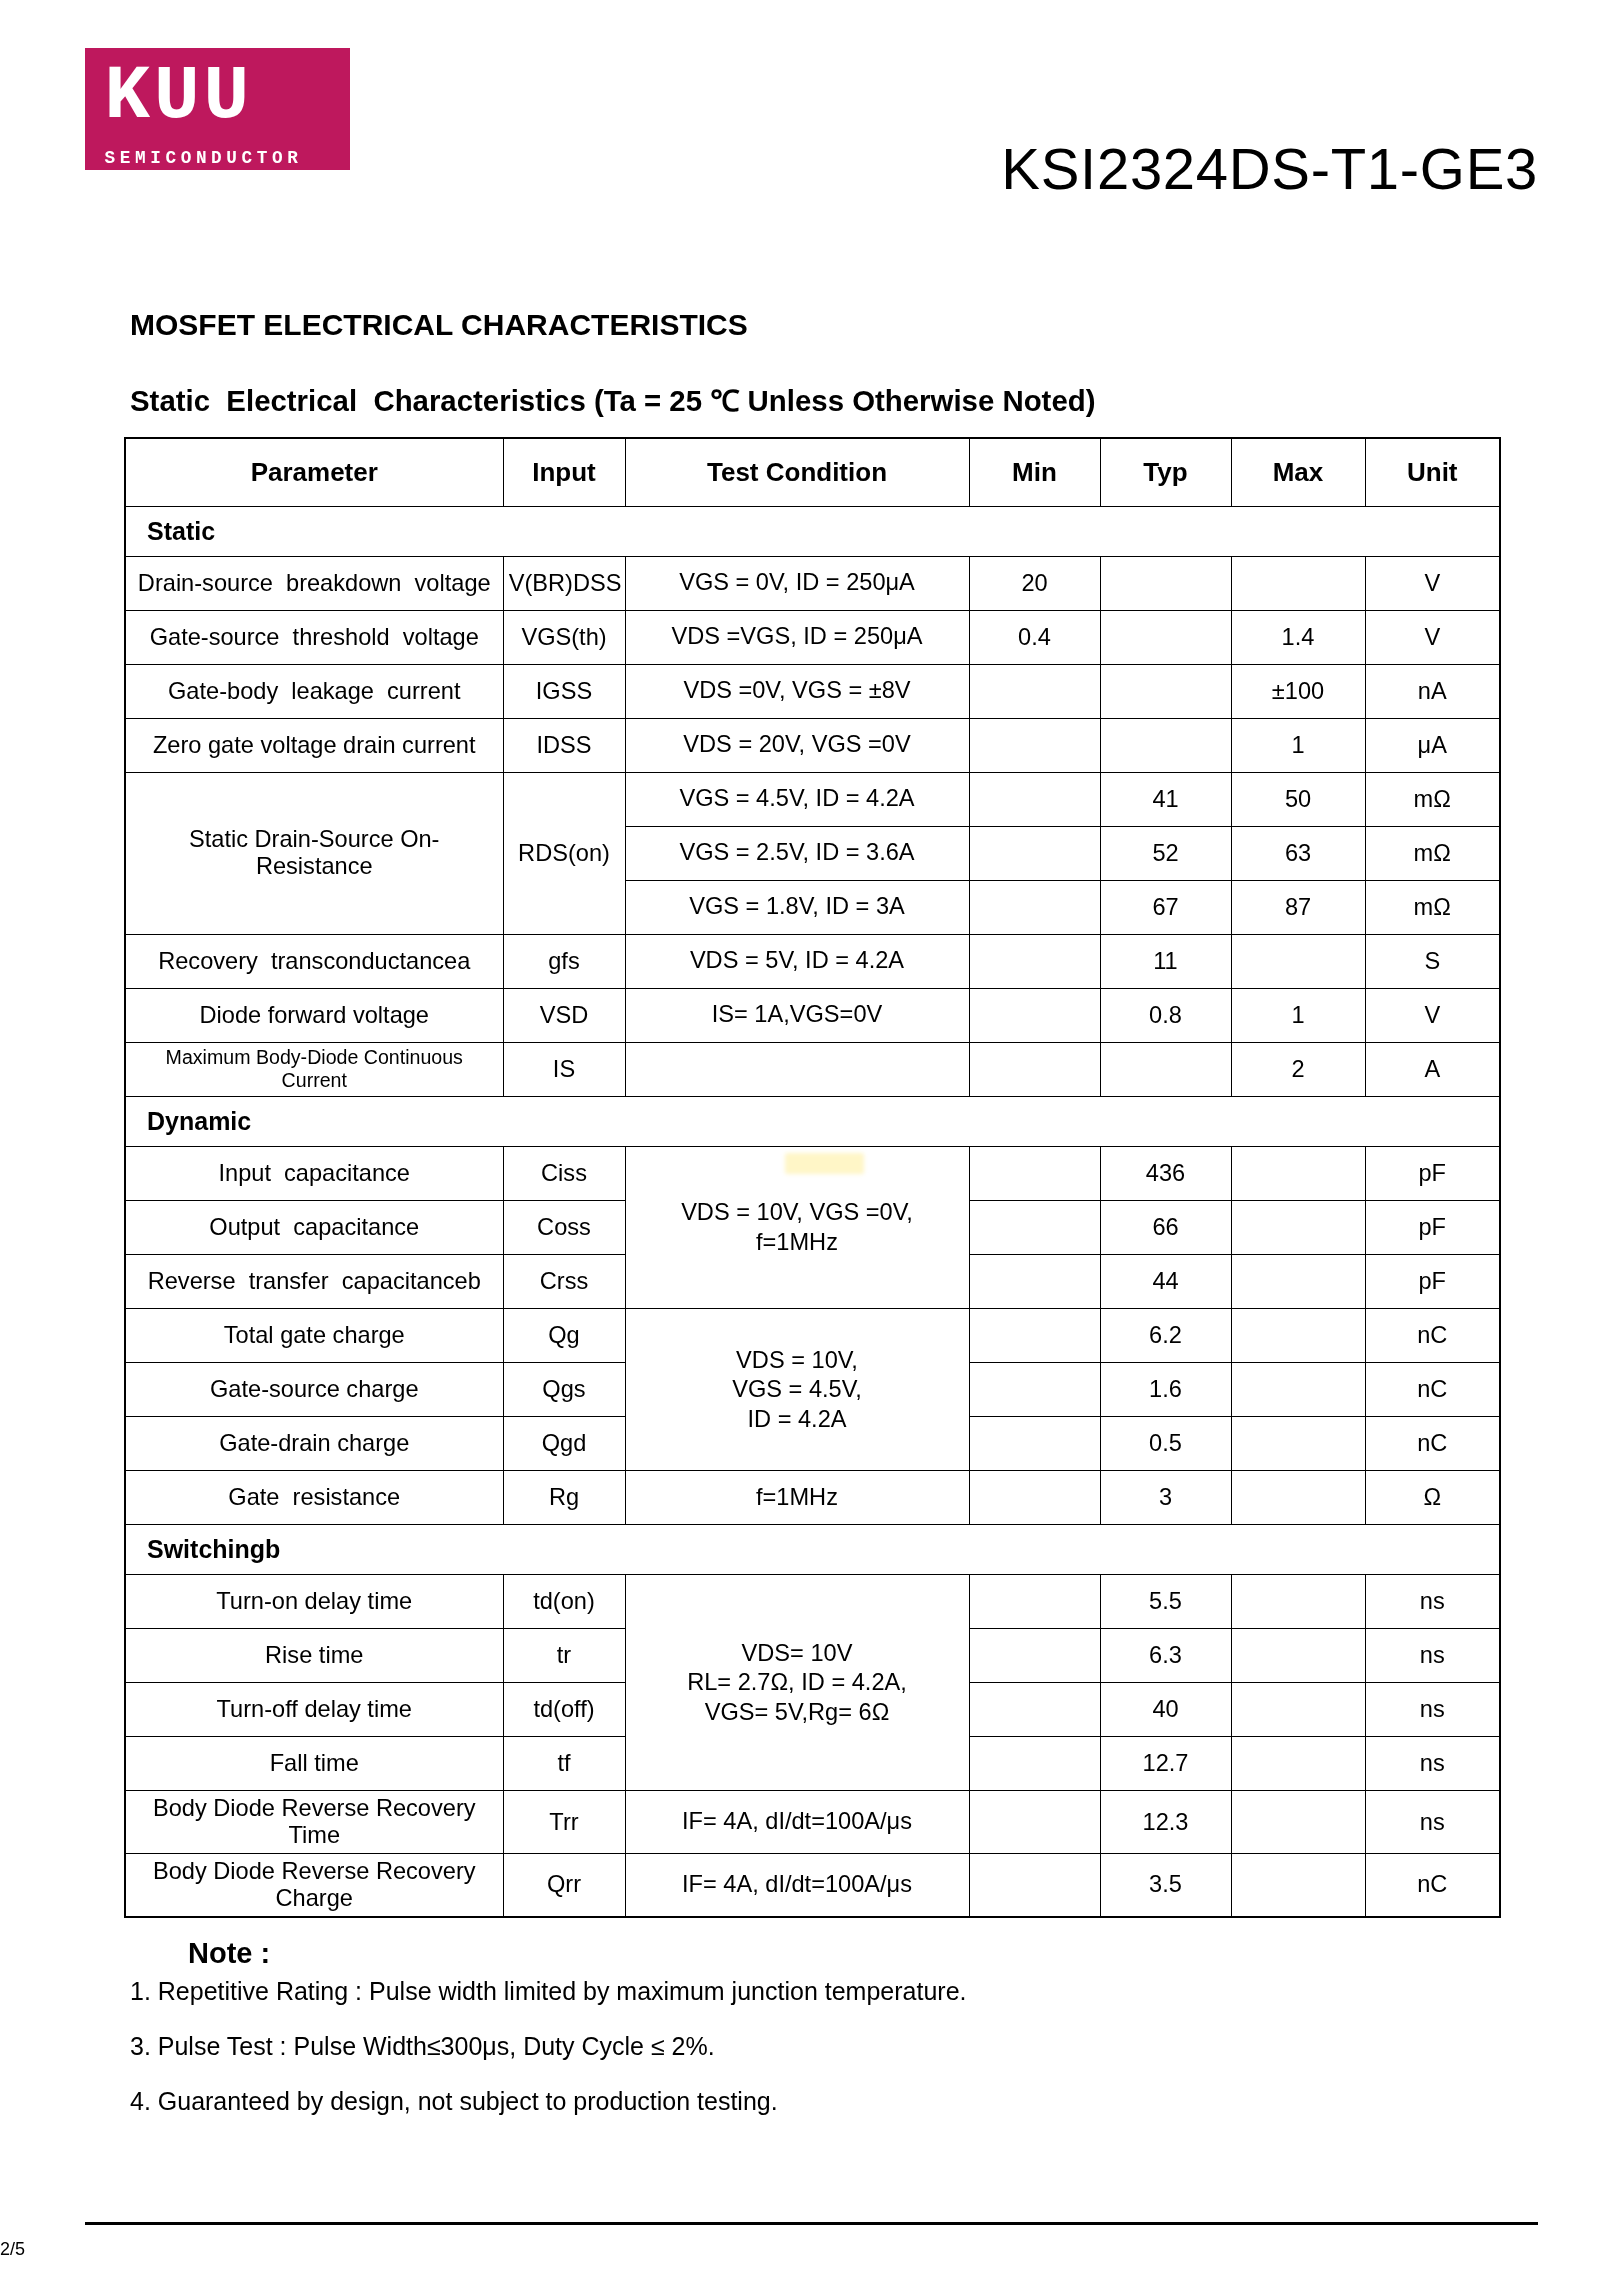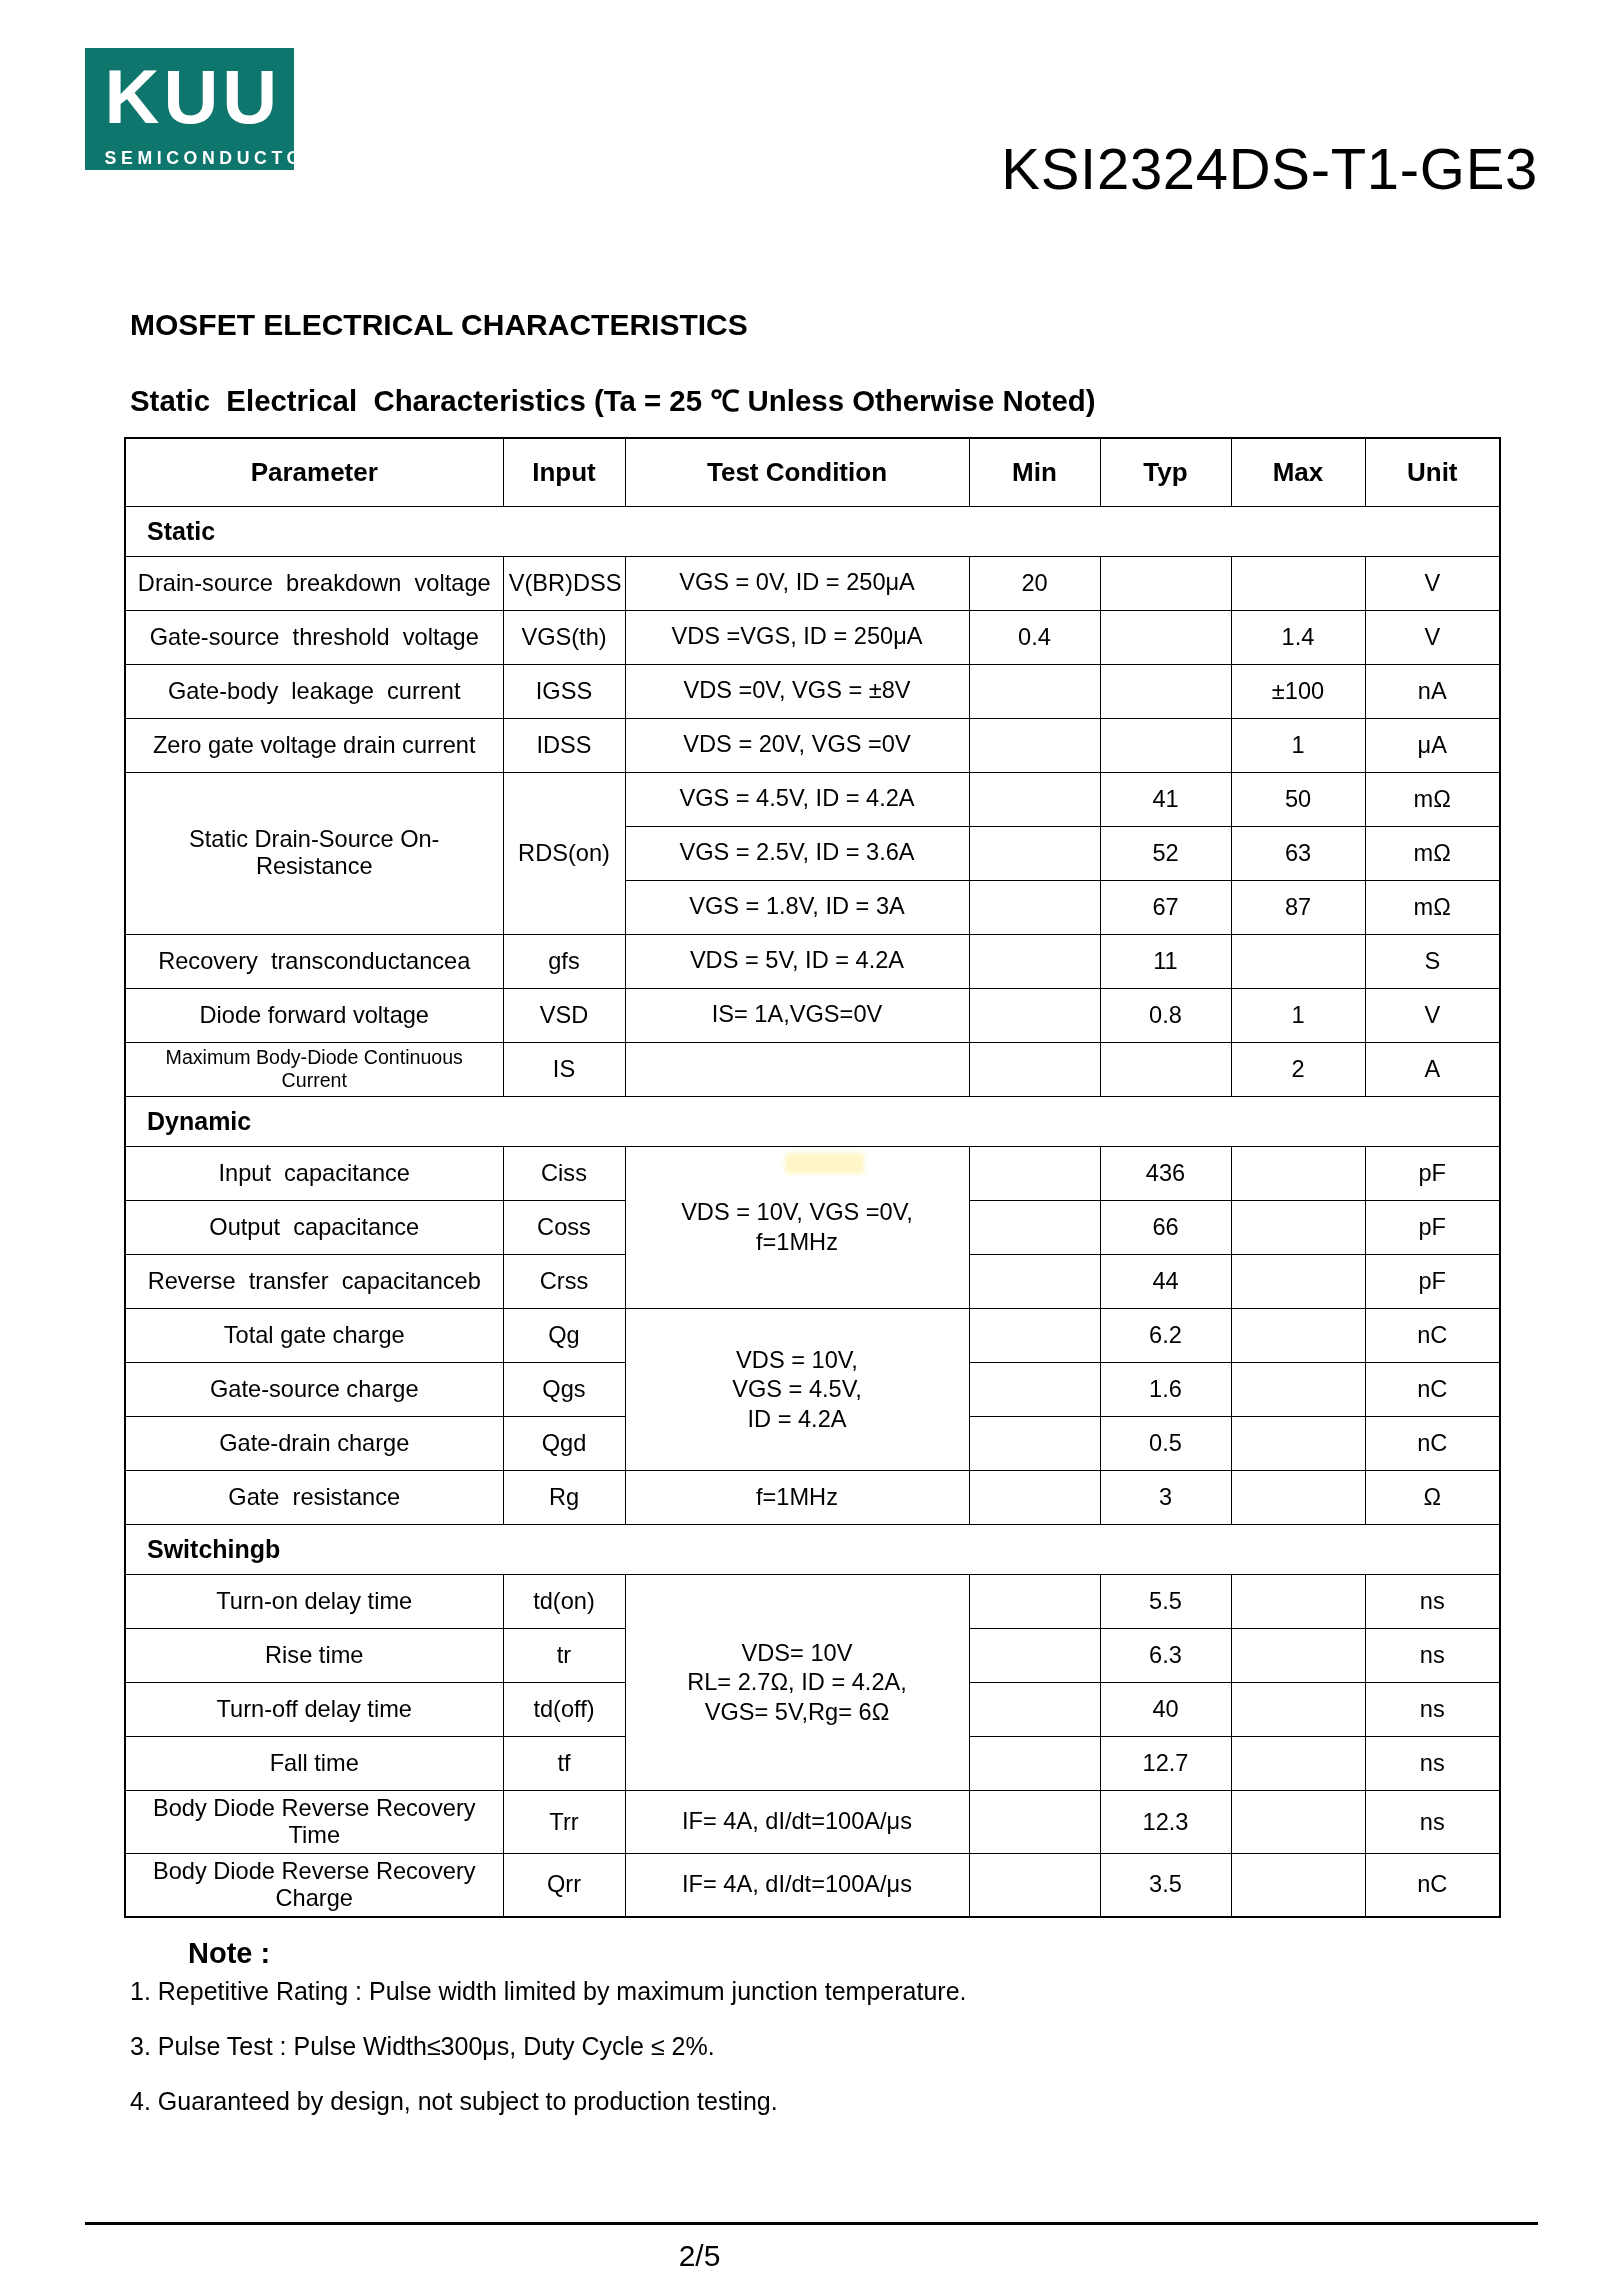--- a/index.html
+++ b/index.html
@@ -1,22 +1,22 @@
 <!DOCTYPE html>
 <html style="font-size:10.5px"><head>
 <meta charset="utf-8">
 <style>
   * { margin:0; padding:0; box-sizing:border-box; }
   html,body { background:#ffffff; }
   body { width:1623px; height:2295px; font-family:"Liberation Sans", sans-serif; color:#000; }
   .page { position:relative; width:1623px; height:2295px; background:#fff; overflow:hidden; }
 
   
-  .logo { position:absolute; left:85px; top:48px; width:209px; height:122px;
-          background:#0f766e; color:#fff; padding:10.5px 0 0 19.6px; }
+  .logo { position:absolute; left:85px; top:48px; width:265px; height:122px;
+          background:#be185d; color:#fff; padding:10.5px 0 0 19.6px;font-family:Liberation Mono, monospace; }
   .logo-kuu { font-size:76px; font-weight:bold; line-height:1.0; letter-spacing:3.9px; }
   .logo-semi { font-size:17.7px; font-weight:bold; letter-spacing:4.6px; margin-top:13px; }
   .part-number { position:absolute; right:85px; top:135px; font-size:58px; letter-spacing:0.7px; }
 
   
   .doc-title { position:absolute; left:130px; top:308px; font-size:30px; font-weight:bold; }
   .doc-subtitle { position:absolute; left:130px; top:380px; font-size:29.4px; font-weight:bold; white-space:pre-wrap; }
 
   
   table.spec { position:absolute; left:124px; top:437px; width:1375px;
@@ -35,21 +35,21 @@
   .watermark { position:absolute; left:785px; top:1153px; width:79px; height:21px;
                background:rgba(255,215,0,0.22); filter:blur(2px); border-radius:2.6px; }
 
   
   .notes-title { position:absolute; left:188px; top:1923px; font-size:29px; font-weight:bold;margin-top:14px; }
   .notes { position:absolute; left:130px; top:1977px; }
   .note-item { font-size:25px; margin-bottom:26px; }
 
   
   .footer-line { position:absolute; left:85px; top:2222px; width:1453px; height:2.6px; background:#000; }
-  .page-number { position:absolute; left:0; top:2239px; width:1399px; text-align:center; font-size:30px; }
+  .page-number { position:absolute; left:0; top:2239px; width:1399px; font-size:18px; }
 </style>
 </head>
 <body>
 
 <div class="page">
 
   <div class="logo">
     <div class="logo-kuu">KUU</div>
     <div class="logo-semi">SEMICONDUCTOR</div>
   </div>

